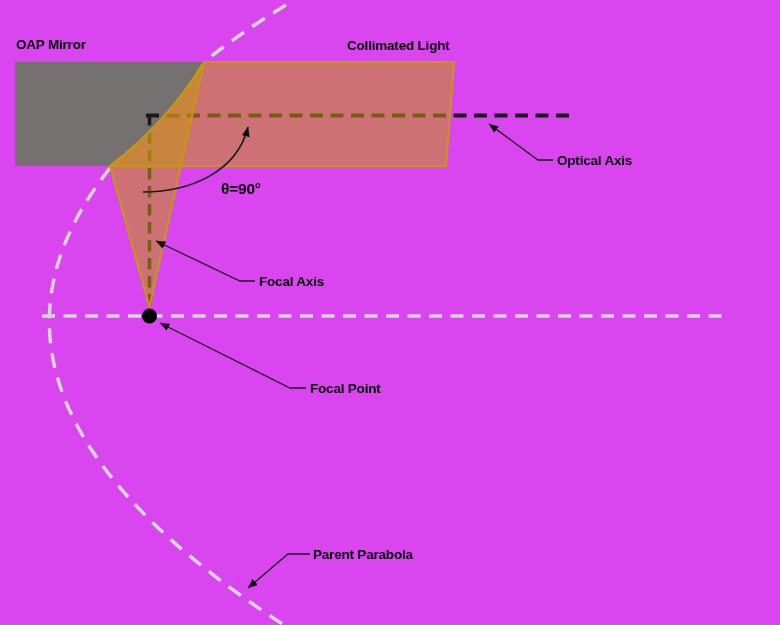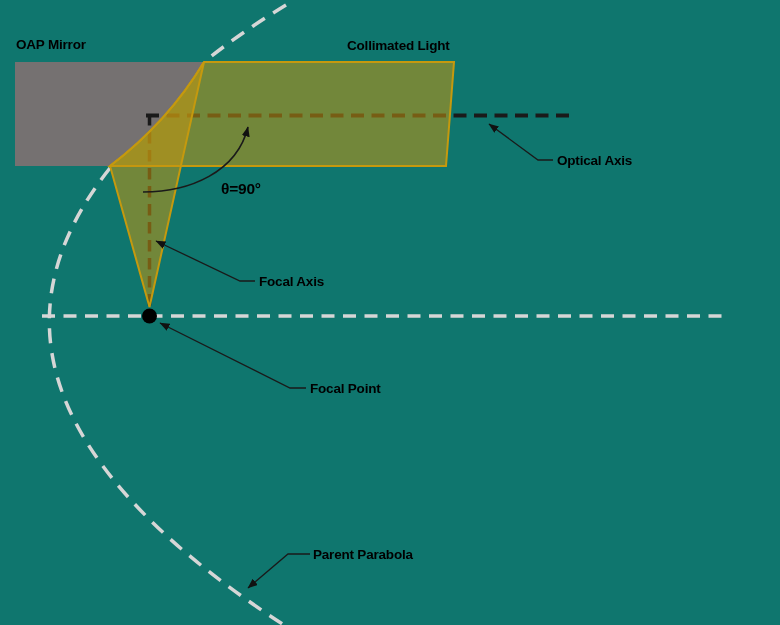--- a/index.html
+++ b/index.html
@@ -1,16 +1,16 @@
 <!DOCTYPE html>
 <html><head>
 <meta charset="utf-8">
 <style>
   html, body { margin: 0; padding: 0; background: #ffffff; }
-  .canvas-wrap { position: relative; width: 780px; height: 625px; background: #0f766e; overflow: hidden; }
+  .canvas-wrap { position: relative; width: 780px; height: 625px; background: #d946ef; overflow: hidden; }
   svg { display: block; }
   text {
     font-family: "Liberation Sans", "DejaVu Sans", sans-serif;
     font-weight: 700;
     fill: #000000;
     letter-spacing: -0.2px;
   }
   .lbl    { font-size: 13.5px; }
   .lbl-lg { font-size: 15.5px; }
   .leader { fill: none; stroke-width: 1.3; }

